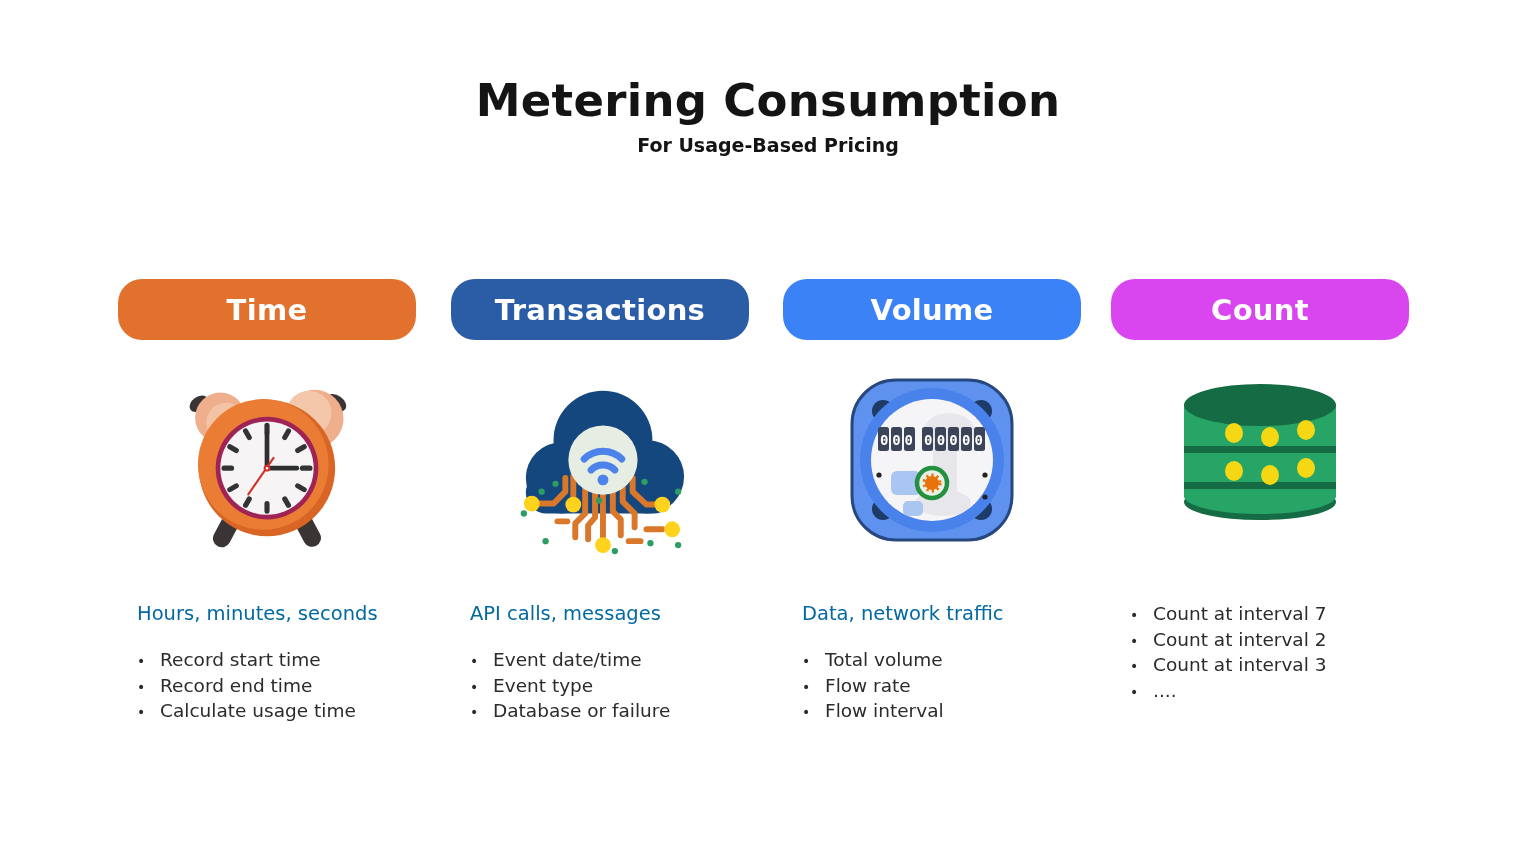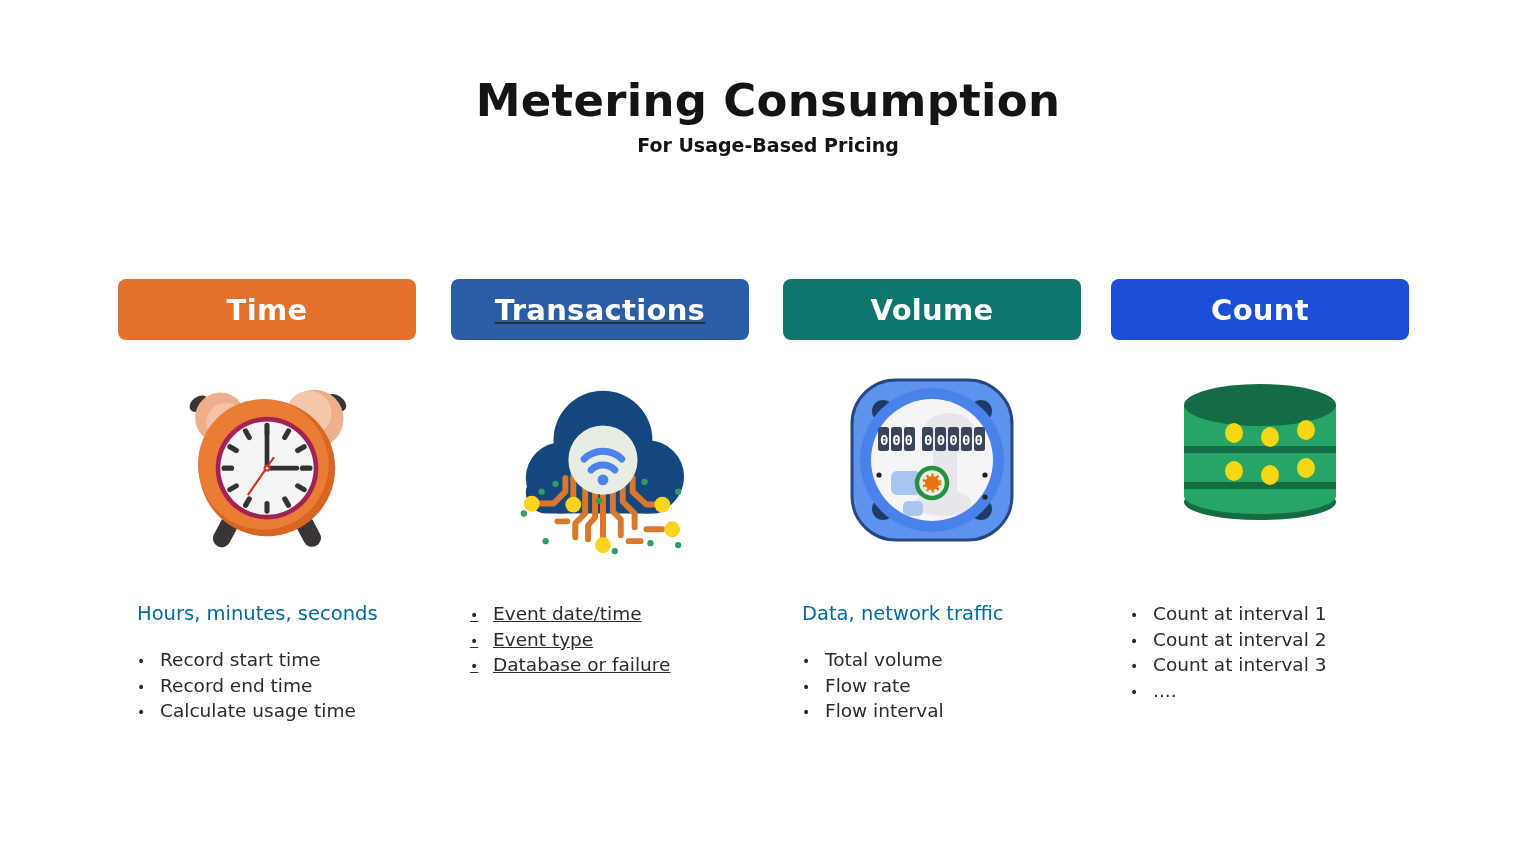--- a/index.html
+++ b/index.html
@@ -6,23 +6,23 @@
   html,body { width:1536px; height:864px; background:#ffffff; overflow:hidden;
               font-family:"DejaVu Sans","Liberation Sans",sans-serif; color:#2e2e2e; }
   .stage { position:relative; width:1536px; height:864px; background:#fff; }
 
   .title { position:absolute; top:74px; left:0; width:100%; text-align:center;
            font-size:45px; font-weight:800; color:#141414; letter-spacing:0.3px; }
   .subtitle { position:absolute; top:134px; left:0; width:100%; text-align:center;
               font-size:19px; font-weight:700; color:#141414; }
 
   .column { position:absolute; top:279px; width:298px; }
-  .col-0 { left:118px; } .col-1 { left:451px;text-decoration:underline; } .col-2 { left:783px; } .col-3 { left:1111px; }
-
-  .header-bar { height:61px; border-radius:8px; display:flex; align-items:center;
+  .col-0 { left:118px; } .col-1 { left:451px; } .col-2 { left:783px; } .col-3 { left:1111px; }
+
+  .header-bar { height:61px; border-radius:24px; display:flex; align-items:center;
                 justify-content:center; color:#ffffff; font-size:29px; font-weight:800;
                 letter-spacing:0.3px; }
 
   .icon-wrap { height:177px; margin-top:35px; display:flex; justify-content:center; }
 
   .desc { margin-top:50px; padding-left:19px; padding-right:4px; }
   .desc-heading { font-size:19.5px; color:#0369a1; }
   .bullets { margin-top:23px; list-style:none; }
   .bullets li { display:flex; line-height:23.5px; font-size:18.5px; color:#2b2b2b; }
   .b-dot { width:23px; flex:0 0 23px; font-size:14px; padding-top:2px; color:#2b2b2b; }
@@ -146,39 +146,40 @@
 
         <circle cx="92" cy="86" r="35" fill="#e6ede2"></circle>
         <g stroke="#4c82ea" stroke-width="7" fill="none" stroke-linecap="round">
           <path d="M73,85 A27,27 0 0 1 111,85"></path>
           <path d="M80,96 A17,17 0 0 1 104,96"></path>
         </g>
         <circle cx="92" cy="106" r="5.5" fill="#4c82ea"></circle>
       </svg>
     </div>
     <div class="desc">
+      <div class="desc-heading">API calls, messages</div>
       <ul class="bullets">
         <li>
             <span class="b-dot">•</span>
             <span>Event date/time</span>
           </li>
         <li>
             <span class="b-dot">•</span>
             <span>Event type</span>
           </li>
         <li>
             <span class="b-dot">•</span>
             <span>Database or failure</span>
           </li>
       </ul>
     </div>
   </div>
 
   <div class="column col-2">
-    <div class="header-bar" style="background-color: #0f766e; text-align: center;">Volume</div>
+    <div class="header-bar" style="background-color: #3b82f6; text-align: center;">Volume</div>
     <div class="icon-wrap">
       <svg width="170" height="170" viewBox="0 0 170 170">
 
         <rect x="5" y="5" width="160" height="160" rx="44" fill="#5e92ee" stroke="#27477f" stroke-width="3"></rect>
         <circle cx="36" cy="36" r="11" fill="#1e3a66"></circle>
         <circle cx="134" cy="36" r="11" fill="#1e3a66"></circle>
         <circle cx="36" cy="134" r="11" fill="#1e3a66"></circle>
         <circle cx="134" cy="134" r="11" fill="#1e3a66"></circle>
 
         <circle cx="85" cy="85" r="72" fill="#4a82ec"></circle>
@@ -223,21 +224,21 @@
           </li>
         <li>
             <span class="b-dot">•</span>
             <span>Flow interval</span>
           </li>
       </ul>
     </div>
   </div>
 
   <div class="column col-3">
-    <div class="header-bar" style="background-color: #1d4ed8;">Count</div>
+    <div class="header-bar" style="background-color: #d946ef;">Count</div>
     <div class="icon-wrap">
       <svg width="180" height="150" viewBox="0 0 180 150">
 
         <ellipse cx="90" cy="127" rx="76" ry="18" fill="#156b43"></ellipse>
 
         <rect x="14" y="30" width="152" height="92" fill="#27a567"></rect>
         <ellipse cx="90" cy="121" rx="76" ry="18" fill="#27a567"></ellipse>
 
         <rect x="14" y="71" width="152" height="7" fill="#156b43"></rect>
         <rect x="14" y="107" width="152" height="7" fill="#156b43"></rect>
@@ -251,21 +252,21 @@
           <ellipse cx="64" cy="96" rx="9" ry="10"></ellipse>
           <ellipse cx="100" cy="100" rx="9" ry="10"></ellipse>
           <ellipse cx="136" cy="93" rx="9" ry="10"></ellipse>
         </g>
       </svg>
     </div>
     <div class="desc">
       <ul class="bullets">
         <li>
             <span class="b-dot">•</span>
-            <span>Count at interval 1</span>
+            <span>Count at interval 7</span>
           </li>
         <li>
             <span class="b-dot">•</span>
             <span>Count at interval 2</span>
           </li>
         <li>
             <span class="b-dot">•</span>
             <span>Count at interval 3</span>
           </li>
         <li>

